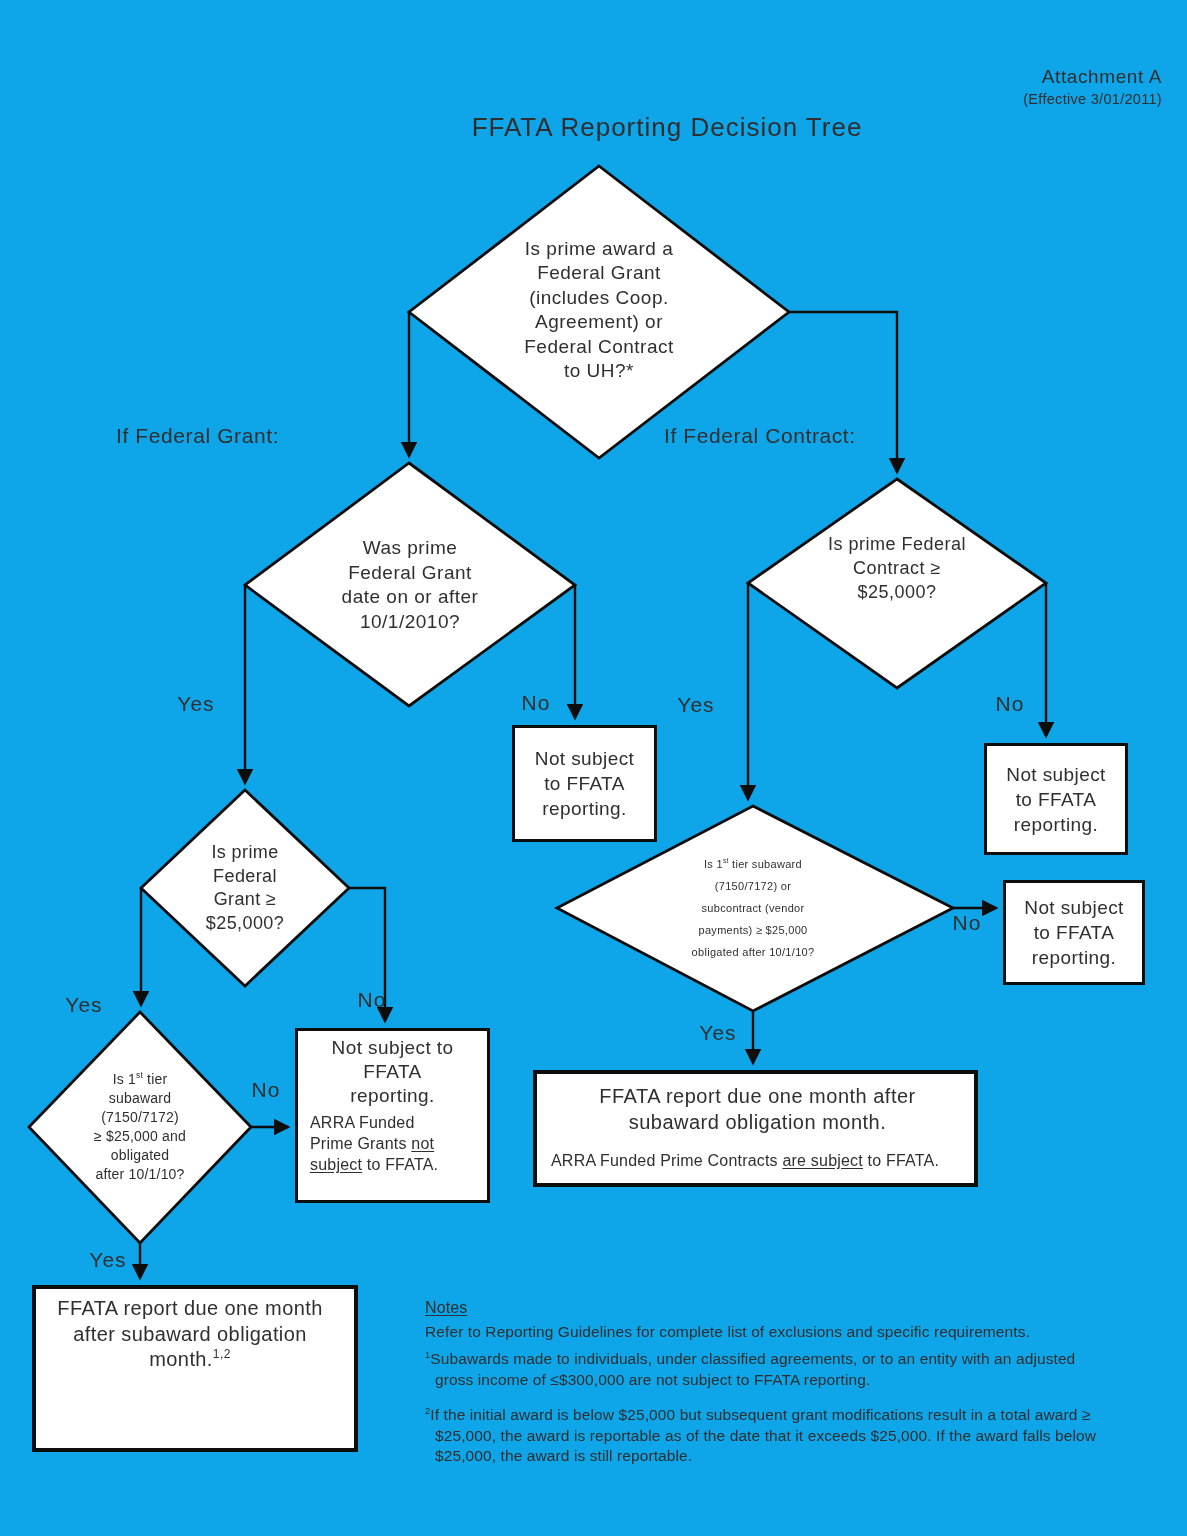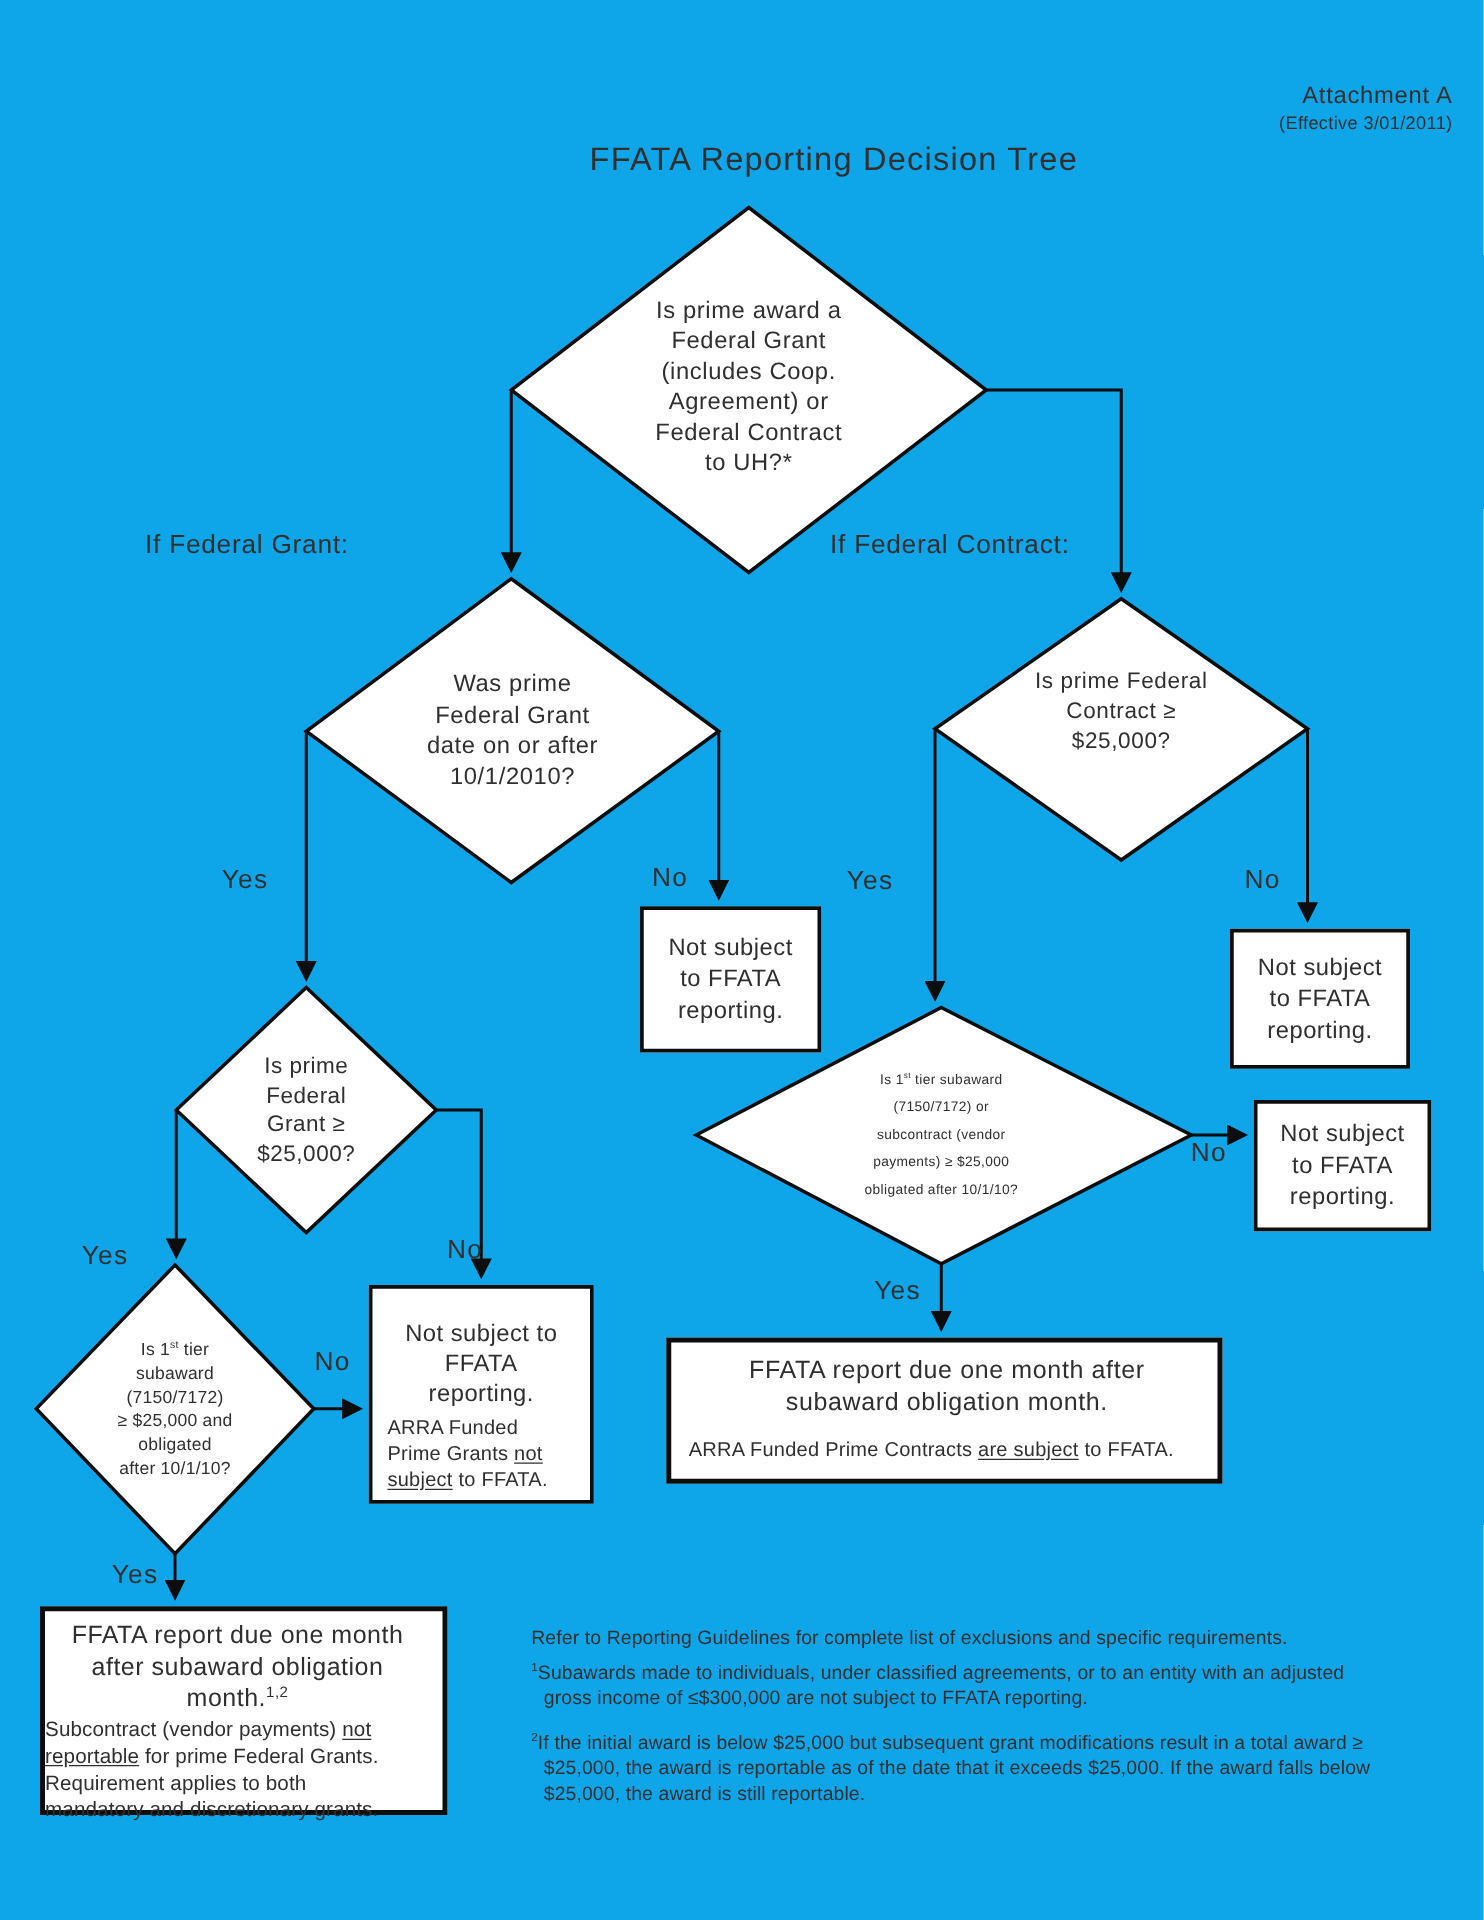--- a/index.html
+++ b/index.html
@@ -111,46 +111,43 @@
   <div class="nbox ctr boxtxt pre" style="left:512px;top:725px;width:145px;height:117px;">Not subject
 to FFATA
 reporting.</div>
   <div class="nbox ctr boxtxt pre" style="left:984px;top:743px;width:144px;height:112px;">Not subject
 to FFATA
 reporting.</div>
   <div class="nbox ctr boxtxt pre" style="left:1003px;top:880px;width:142px;height:105px;">Not subject
 to FFATA
 reporting.</div>
 
-  <div class="nbox" style="left:295px;top:1028px;width:180px;height:175px;padding:25px 12px;">
+  <div class="nbox" style="left:295px;top:1028px;width:195px;height:175px;padding:5px 12px;">
     <div class="pre" style="text-align:center;font-size:19px;line-height:24px;letter-spacing:.4px;">Not subject to
 FFATA
 reporting.</div>
     <div class="pre" style="text-align:left;font-size:16px;line-height:21px;letter-spacing:.2px;margin-top:4px;"><span>ARRA Funded
 Prime Grants </span><span class="u">not
 subject</span><span> to FFATA.</span></div>
   </div>
 
   <div class="rbox" style="left:533px;top:1070px;width:445px;height:117px;padding:9px 10px 8px 14px;">
     <div class="pre" style="text-align:center;font-size:20px;line-height:26px;letter-spacing:.5px;">FFATA report due one month after
 subaward obligation month.</div>
     <div style="text-align:left;font-size:16px;line-height:20px;letter-spacing:.2px;margin-top:16px;"><span>ARRA Funded Prime Contracts </span><span class="u">are subject</span><span> to FFATA.</span></div>
   </div>
 
   <div class="rbox" style="left:32px;top:1285px;width:326px;height:167px;padding:7px 10px 6px 0;">
     <div class="pre" style="text-align:center;font-size:20px;line-height:25.5px;letter-spacing:.4px;"><span>FFATA report due one month
 after subaward obligation
 month.</span><sup>1,2</sup></div>
-    <div class="pre" style="text-align:left;font-size:16.5px;line-height:21.5px;letter-spacing:.1px;margin-top:1px;"><span>Subcontract (vendor payments) </span><span class="u">not
-reportable</span><span> for prime Federal Grants.
-Requirement applies to both
-mandatory and discretionary grants.</span></div>
   </div>
 
   <div class="abs notes" style="left:425px;top:1298px;width:762px;">
+    <div class="u" style="font-size:16px;">Notes</div>
     <div style="margin-top:3px;font-size:15.5px;">Refer to Reporting Guidelines for complete list of exclusions and specific requirements.</div>
     <div class="pre hang" style="margin-top:7px;font-size:15.5px;"><sup>1</sup><span>Subawards made to individuals, under classified agreements, or to an entity with an adjusted
 gross income of ≤$300,000 are not subject to FFATA reporting.</span></div>
     <div class="pre hang" style="margin-top:15px;font-size:15.5px;"><sup>2</sup><span>If the initial award is below $25,000 but subsequent grant modifications result in a total award ≥
 $25,000, the award is reportable as of the date that it exceeds $25,000.  If the award falls below
 $25,000, the award is still reportable.</span></div>
   </div>
 
 </div>
 

